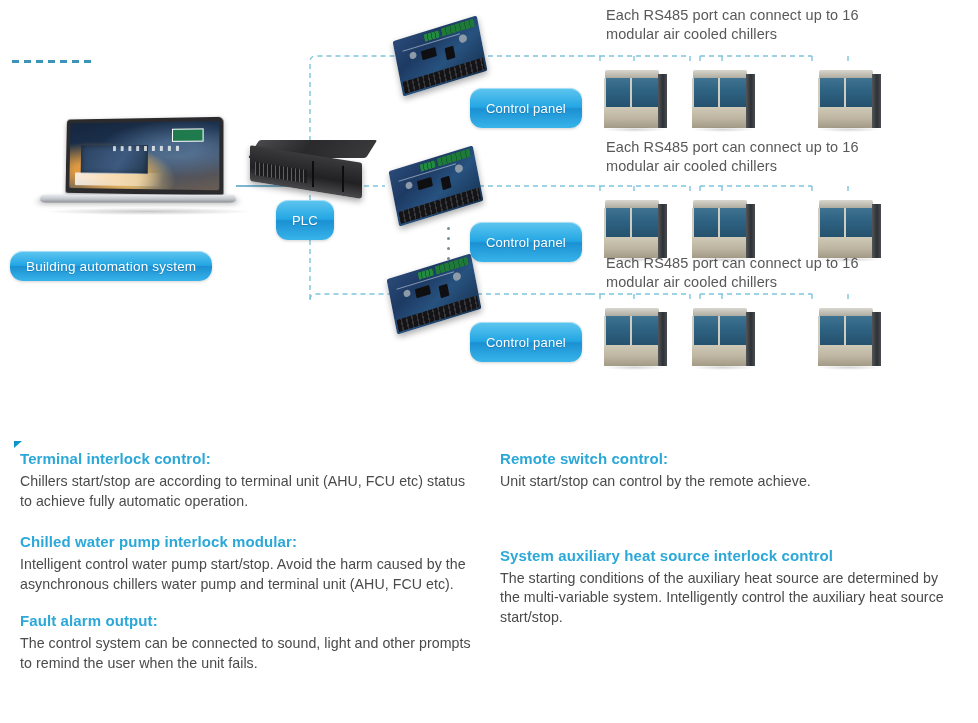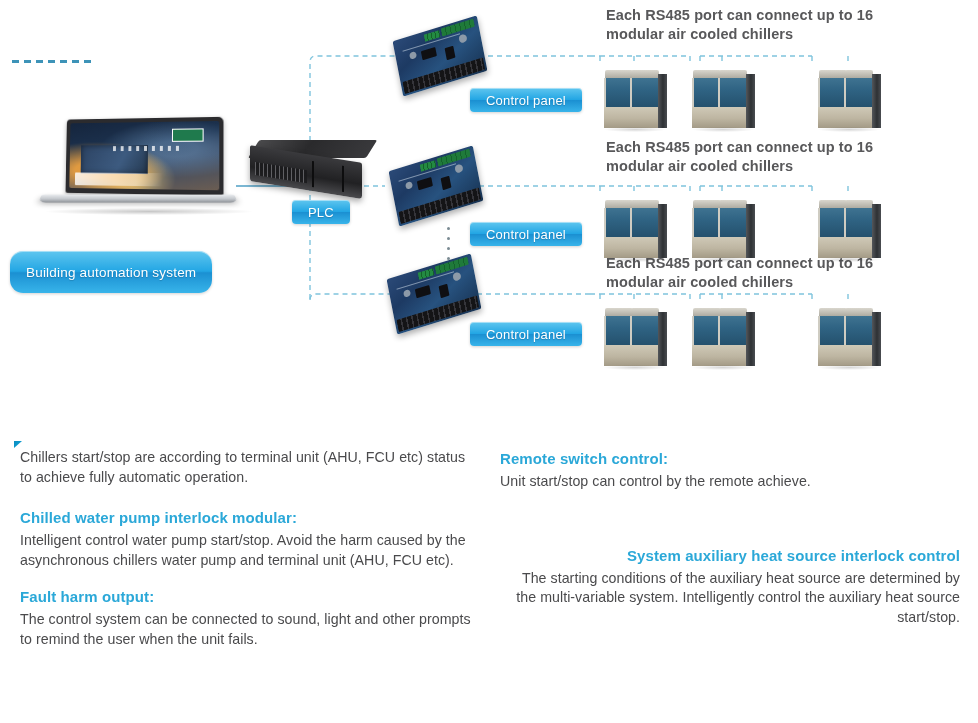--- a/index.html
+++ b/index.html
@@ -141,31 +141,31 @@
   }
   .ch-shadow{
     position:absolute; bottom:-4px; left:0; width:62px; height:5px;
     background: radial-gradient(ellipse at center, rgba(0,0,0,.16), transparent 72%);
   }
 
   
   .pill {
     position: absolute; display:flex; align-items:center; justify-content:center;
     color:#ffffff; font-size:13px; letter-spacing:.2px; white-space:nowrap;
-    border-radius: 4px; height: 24px; padding: 0 16px;
+    border-radius: 12px; height: 40px; padding: 0 16px;
     background: linear-gradient(180deg,#5fc6ef 0%, #23a6e4 48%, #1b90d2 52%, #38b4ea 100%);
     box-shadow: 0 1px 3px rgba(0,0,0,.18), inset 0 1px 0 rgba(255,255,255,.45);
     text-shadow: 0 1px 1px rgba(0,0,0,.18);
   }
-  .pill-wide { height:42px; font-size:13.5px; border-radius:13px;text-align:right; }
+  .pill-wide { height:30px; font-size:13.5px; border-radius:13px;text-align:right; }
 
   
   .note {
     position:absolute; color:#58585a; font-size:14.5px; line-height:19px;
-    width: 300px; letter-spacing:.1px;font-weight:bold;
+    width: 300px; letter-spacing:.1px;
   }
 
   
   .vdots { position:absolute; width:3px; }
   .vdots i { display:block; width:3px; height:3px; border-radius:50%; background:#7b8b93; margin-bottom:7px; }
 
   
   #banner {
     position:absolute; left:0; top:405px; width:978px; height:36px;
     background: linear-gradient(to right,#0aa5dd 0%, #19ace0 30%, #6fcbec 58%, #b6e4f6 78%, #ffffff 100%);
@@ -262,21 +262,21 @@
 
     <div class="plc">
       <div class="plc-top"></div>
       <div class="plc-face">
         <div class="plc-vents"></div>
         <div class="plc-slot" style="left:62px;"></div>
         <div class="plc-slot" style="left:92px;"></div>
       </div>
     </div>
 
-    <div class="pill" style="left:292px; top:200px;">PLC</div>
+    <div class="pill" style="left:276px; top:200px;">PLC</div>
 
     <div class="pcb" style="left:396px; top:28px;">
       <div class="pcb-body">
         <div class="pcb-green"></div>
         <div class="pcb-green2"></div>
         <div class="pcb-term"></div>
         <div class="pcb-chip" style="left:26px; top:18px; width:15px; height:9px;"></div>
         <div class="pcb-chip" style="left:50px; top:22px; width:9px; height:12px;"></div>
         <div class="pcb-cap" style="left:14px; top:16px; width:7px; height:7px;"></div>
         <div class="pcb-cap" style="left:66px; top:14px; width:8px; height:8px;"></div>
@@ -454,38 +454,39 @@
     </div>
 
   </div>
 
   <div class="banner-notch"></div>
 
   <div id="content">
 
     <div class="col col-left">
       <div class="blk">
+        <h3>Terminal interlock control:</h3>
         <p>Chillers start/stop are according to terminal unit (AHU, FCU etc) status to achieve fully automatic operation.</p>
       </div>
       <div class="blk" style="margin-top:20px;">
         <h3>Chilled water pump interlock modular:</h3>
         <p>Intelligent control water pump start/stop. Avoid the harm caused by the asynchronous chillers water pump and terminal unit (AHU, FCU etc).</p>
       </div>
       <div class="blk" style="margin-top:14px;">
-        <h3>Fault harm output:</h3>
+        <h3>Fault alarm output:</h3>
         <p>The control system can be connected to sound, light and other prompts to remind the user when the unit fails.</p>
       </div>
     </div>
 
     <div class="col col-right">
       <div class="blk">
         <h3>Remote switch control:</h3>
         <p>Unit start/stop can control by the remote achieve.</p>
       </div>
-      <div class="blk" style="margin-top:53px;text-align:right;">
+      <div class="blk" style="margin-top:53px;">
         <h3>System auxiliary heat source interlock control</h3>
         <p>The starting conditions of the auxiliary heat source are determined by the multi-variable system. Intelligently control the auxiliary heat source start/stop.</p>
       </div>
     </div>
 
   </div>
 
 </div>
 
 </body></html>

